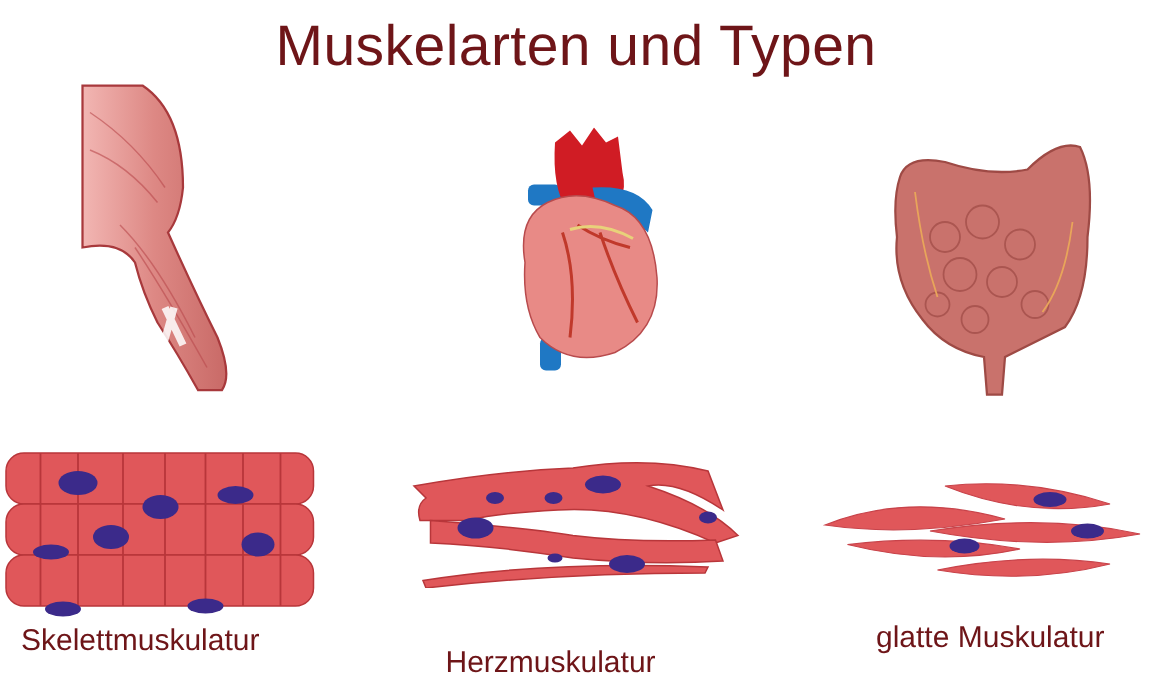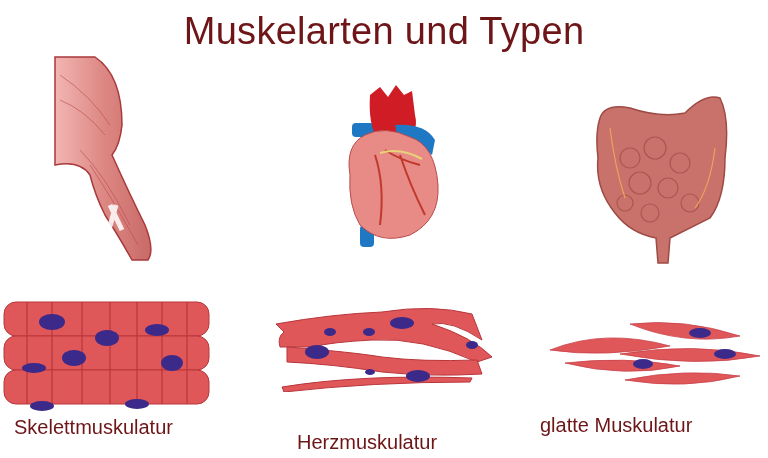--- a/index.html
+++ b/index.html
@@ -116,13 +116,13 @@
     <g fill="#3b2a8a">
       <ellipse cx="155" cy="15" rx="11" ry="5"></ellipse>
         <ellipse cx="180" cy="36" rx="11" ry="5"></ellipse>
         <ellipse cx="98" cy="46" rx="10" ry="5"></ellipse>
     </g>
   </svg>
 </div>
 
 <div class="label" style="left:14px;">Skelettmuskulatur</div>
 <div class="label" style="left:297px;margin-top:15px;">Herzmuskulatur</div>
-<div class="label" style="left:540px;top:414px;">glatte Muskulatur</div>
+<div class="label" style="left:584px;top:414px;">glatte Muskulatur</div>
 
 </body></html>

